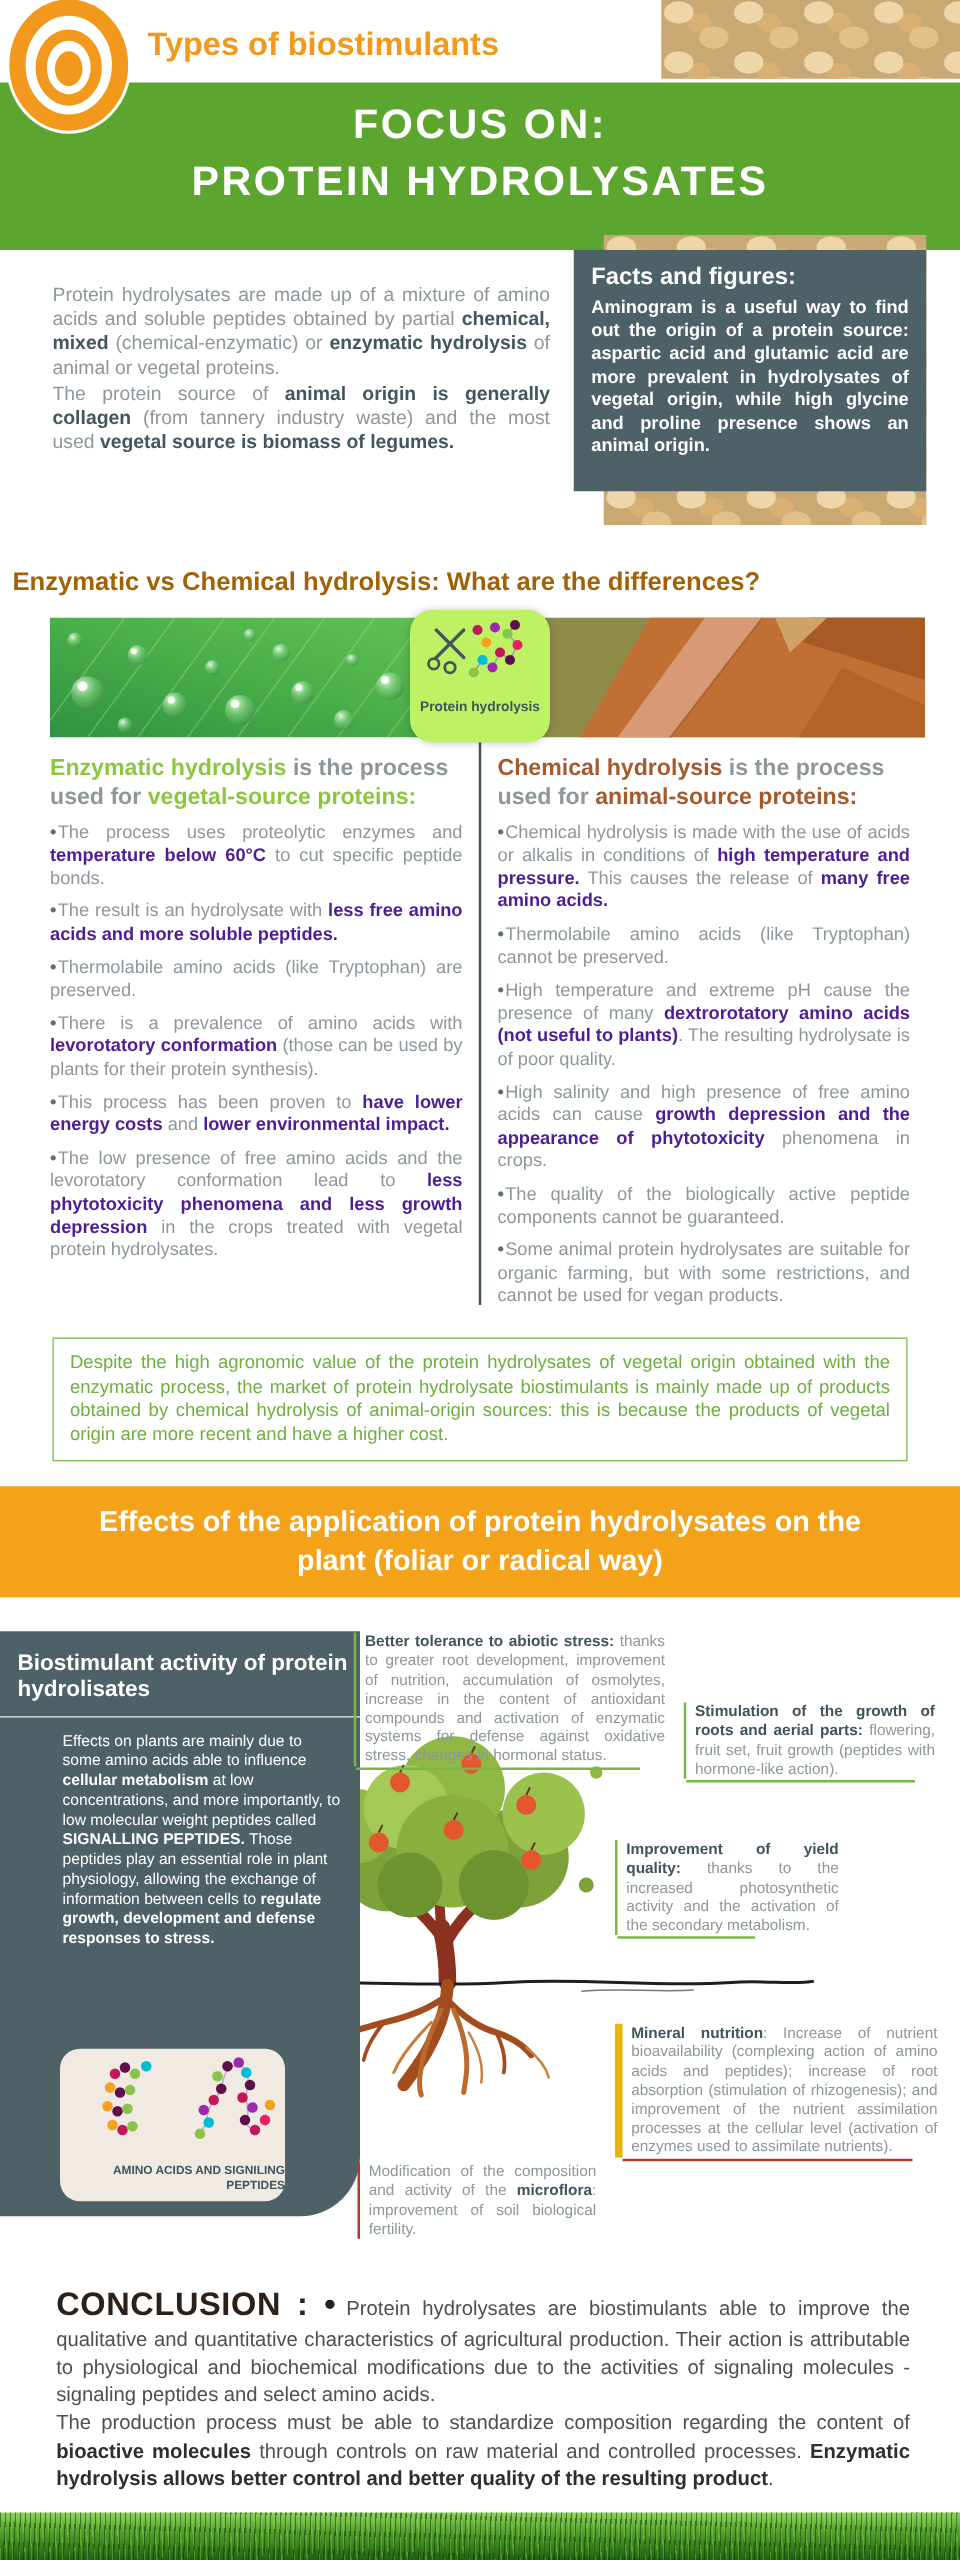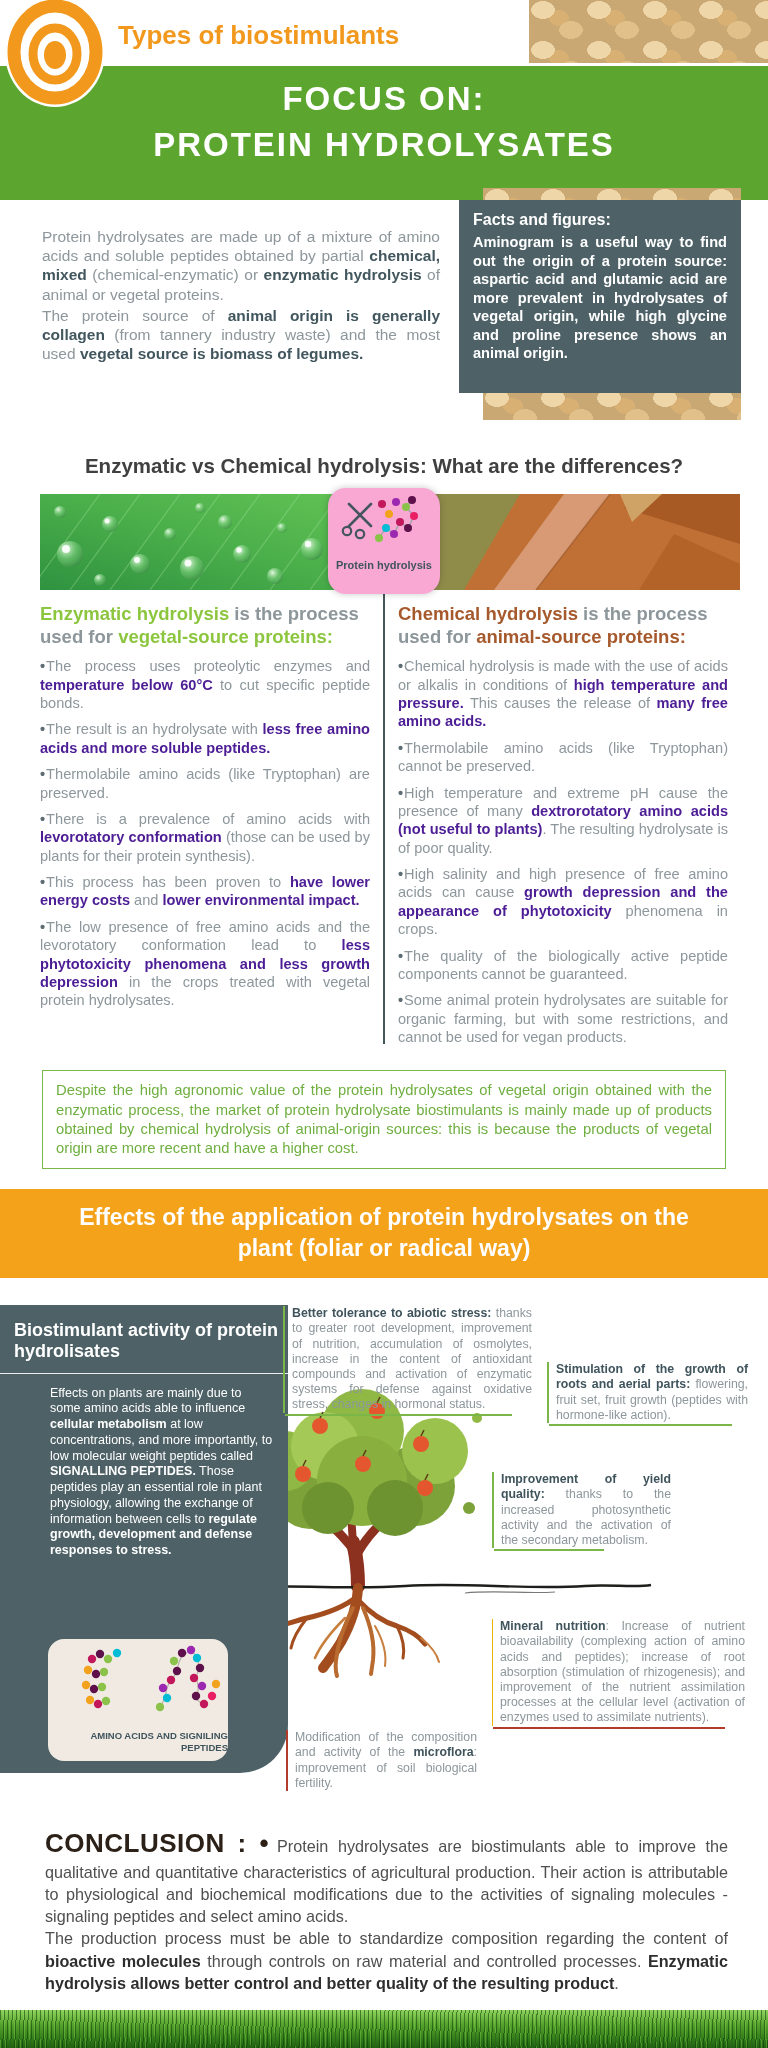--- a/index.html
+++ b/index.html
@@ -23,30 +23,30 @@
   .header-beans{position:absolute;right:0;top:0;width:239px;height:63px;}
 
   
   .intro{position:relative;height:240px;padding:27px 0 0 42px;box-sizing:border-box;}
   .intro-text{width:398px;font-size:15.5px;line-height:1.24;color:#8d979b;text-align:justify;}
   .intro-text p{margin:0 0 2px 0;}
   .intro-text b{color:#42565e;}
   .facts-area{position:absolute;right:27px;top:-12px;width:282px;}
   .facts-beans{position:absolute;right:0;top:0;width:258px;height:232px;}
   .facts-box{position:relative;background:#4D6167;color:#fff;padding:11px 14px 12px;min-height:170px;margin-top:12px;}
-  .facts-title{font-size:16px;font-weight:bold;}
+  .facts-title{font-size:19px;font-weight:bold;}
   .facts-body{font-size:14.6px;font-weight:bold;line-height:1.27;text-align:justify;margin-top:4px;}
 
   
-  .vs-heading{text-align:center;color:#404040;font-size:20.5px;font-weight:bold;margin:14px 10px 14px;}
+  .vs-heading{color:#a16207;font-size:20.5px;font-weight:bold;margin:14px 10px 14px;}
   .image-band{position:relative;height:100px;margin:0 28px;}
   .leaf-svg{position:absolute;left:12px;top:2px;}
   .leather-svg{position:absolute;right:0;top:2px;}
   .badge{position:absolute;left:50%;transform:translateX(-50%);top:-4px;width:112px;height:106px;
-         background:#f9a8d4;border-radius:18px;box-shadow:0 0 7px rgba(0,0,0,.22);
+         background:#bef264;border-radius:18px;box-shadow:0 0 7px rgba(0,0,0,.22);
          text-align:center;z-index:2;padding-top:4px;box-sizing:border-box;}
   .badge-label{font-size:11px;font-weight:bold;color:#3f545c;margin-top:1px;}
   .columns{position:relative;margin:10px 40px 0;display:flex;gap:28px;}
   .divider{position:absolute;left:calc(50% - 1px);top:-16px;bottom:10px;width:2px;background:#46565d;}
   .col{flex:1;}
   .col-heading{font-size:18.5px;font-weight:bold;line-height:1.25;color:#8d979b;text-align:left;}
   .enz .col-heading b{color:#8CC63F;}
   .chem .col-heading b{color:#A5592C;}
   .bullets{margin:9px 0 0;padding:0;list-style:none;}
   .bullets li{font-size:14.6px;color:#8d979b;line-height:1.26;text-align:justify;margin-bottom:8px;}
@@ -69,21 +69,21 @@
   .sidebar-rule{border:none;border-top:1.5px solid #e9eef0;margin:10px 0 12px -14px;}
   .sidebar-body{margin:0 14px 0 36px;font-size:12.5px;line-height:1.26;}
   .sidebar-body b{font-weight:bold;text-align:right;}
   .dots-box{position:absolute;left:48px;bottom:12px;width:180px;height:122px;background:#f0eae3;
             border-radius:16px;text-align:right;padding-top:4px;box-sizing:border-box;}
   .dots-caption{font-size:9.5px;font-weight:bold;color:#3f545c;line-height:1.25;margin-top:1px;}
   .ann{position:absolute;font-size:12.3px;line-height:1.24;color:#8d979b;text-align:justify;z-index:2;}
   .ann b{color:#3f545c;}
   .ann-green{border-left:2px solid #7AB648;padding-left:7px;}
   .ann-green::after{content:"";position:absolute;left:0;bottom:-3px;width:92%;height:2px;background:#7AB648;}
-  .ann-red{border-left:1px solid #eab308;padding-left:7px;}
+  .ann-red{border-left:6px solid #eab308;padding-left:7px;}
   .ann-red::after{content:"";position:absolute;left:0;bottom:-3px;width:92%;height:2px;background:#B23B2A;}
   .ann-red-left{border-left:2px solid #B23B2A;padding-left:7px;}
   .ann-abiotic{left:283px;top:28px;width:240px;}
   .ann-stimulation{left:547px;top:84px;width:192px;}
   .ann-yield{left:492px;top:194px;width:170px;}
   .ann-yield::after{width:62%;}
   .ann-mineral{left:492px;top:341px;width:245px;}
   .ann-microflora{left:286px;top:452px;width:182px;}
   .tree-svg{position:absolute;left:225px;top:78px;z-index:0;}
 

